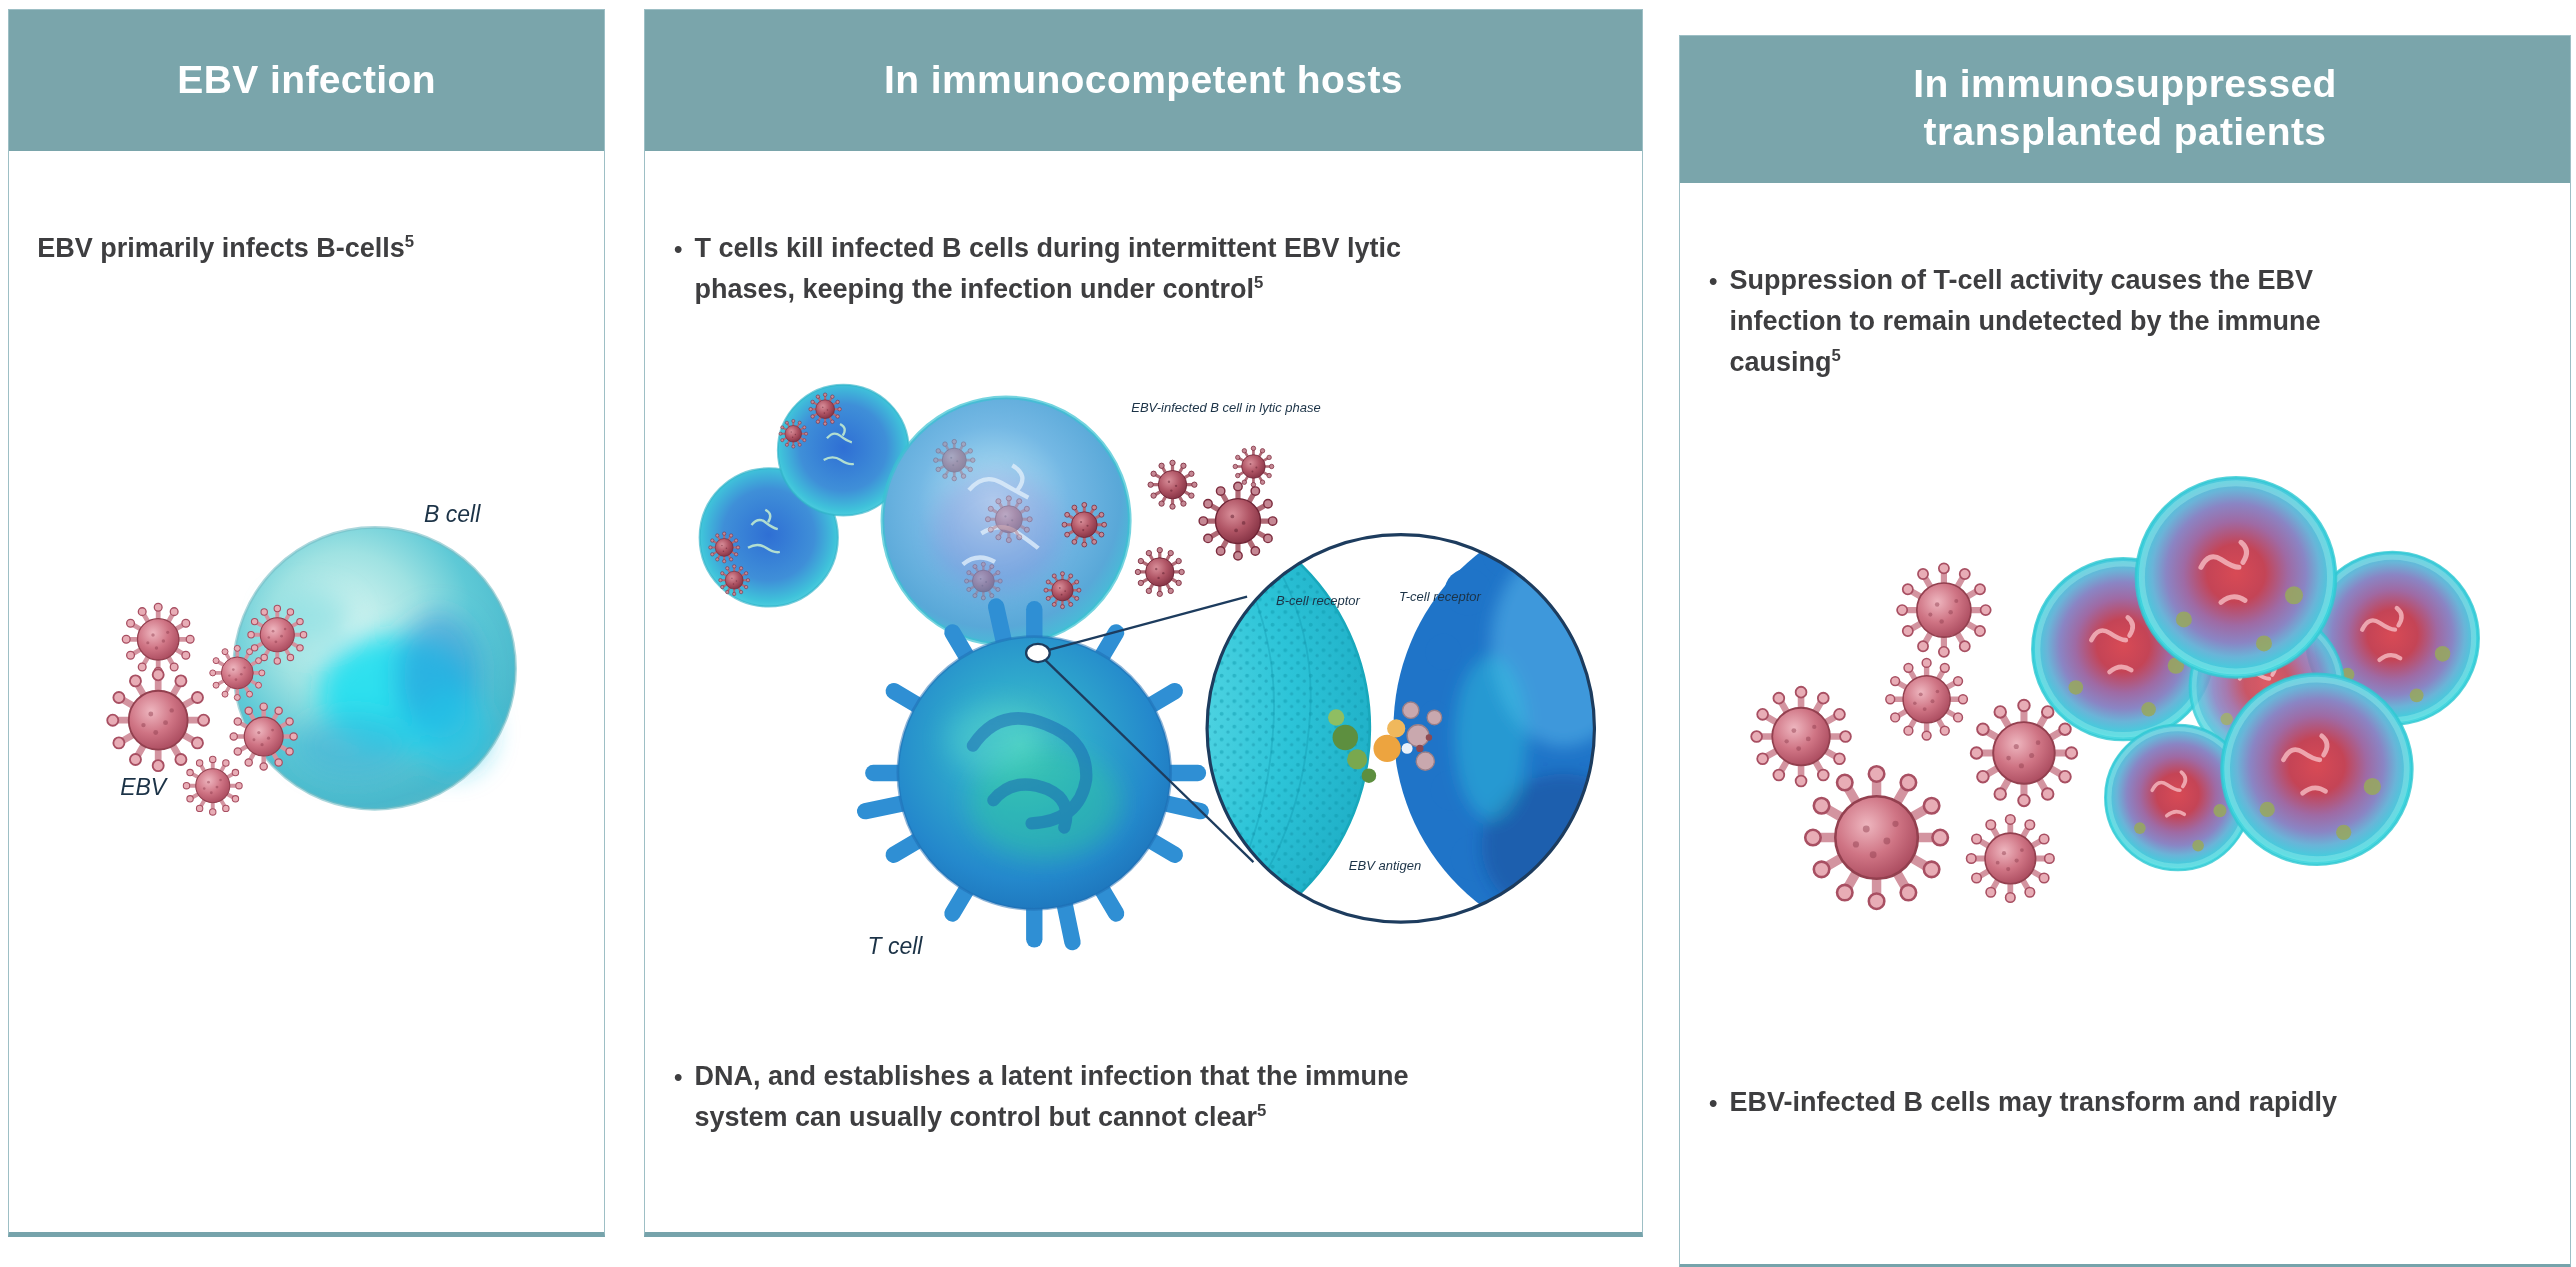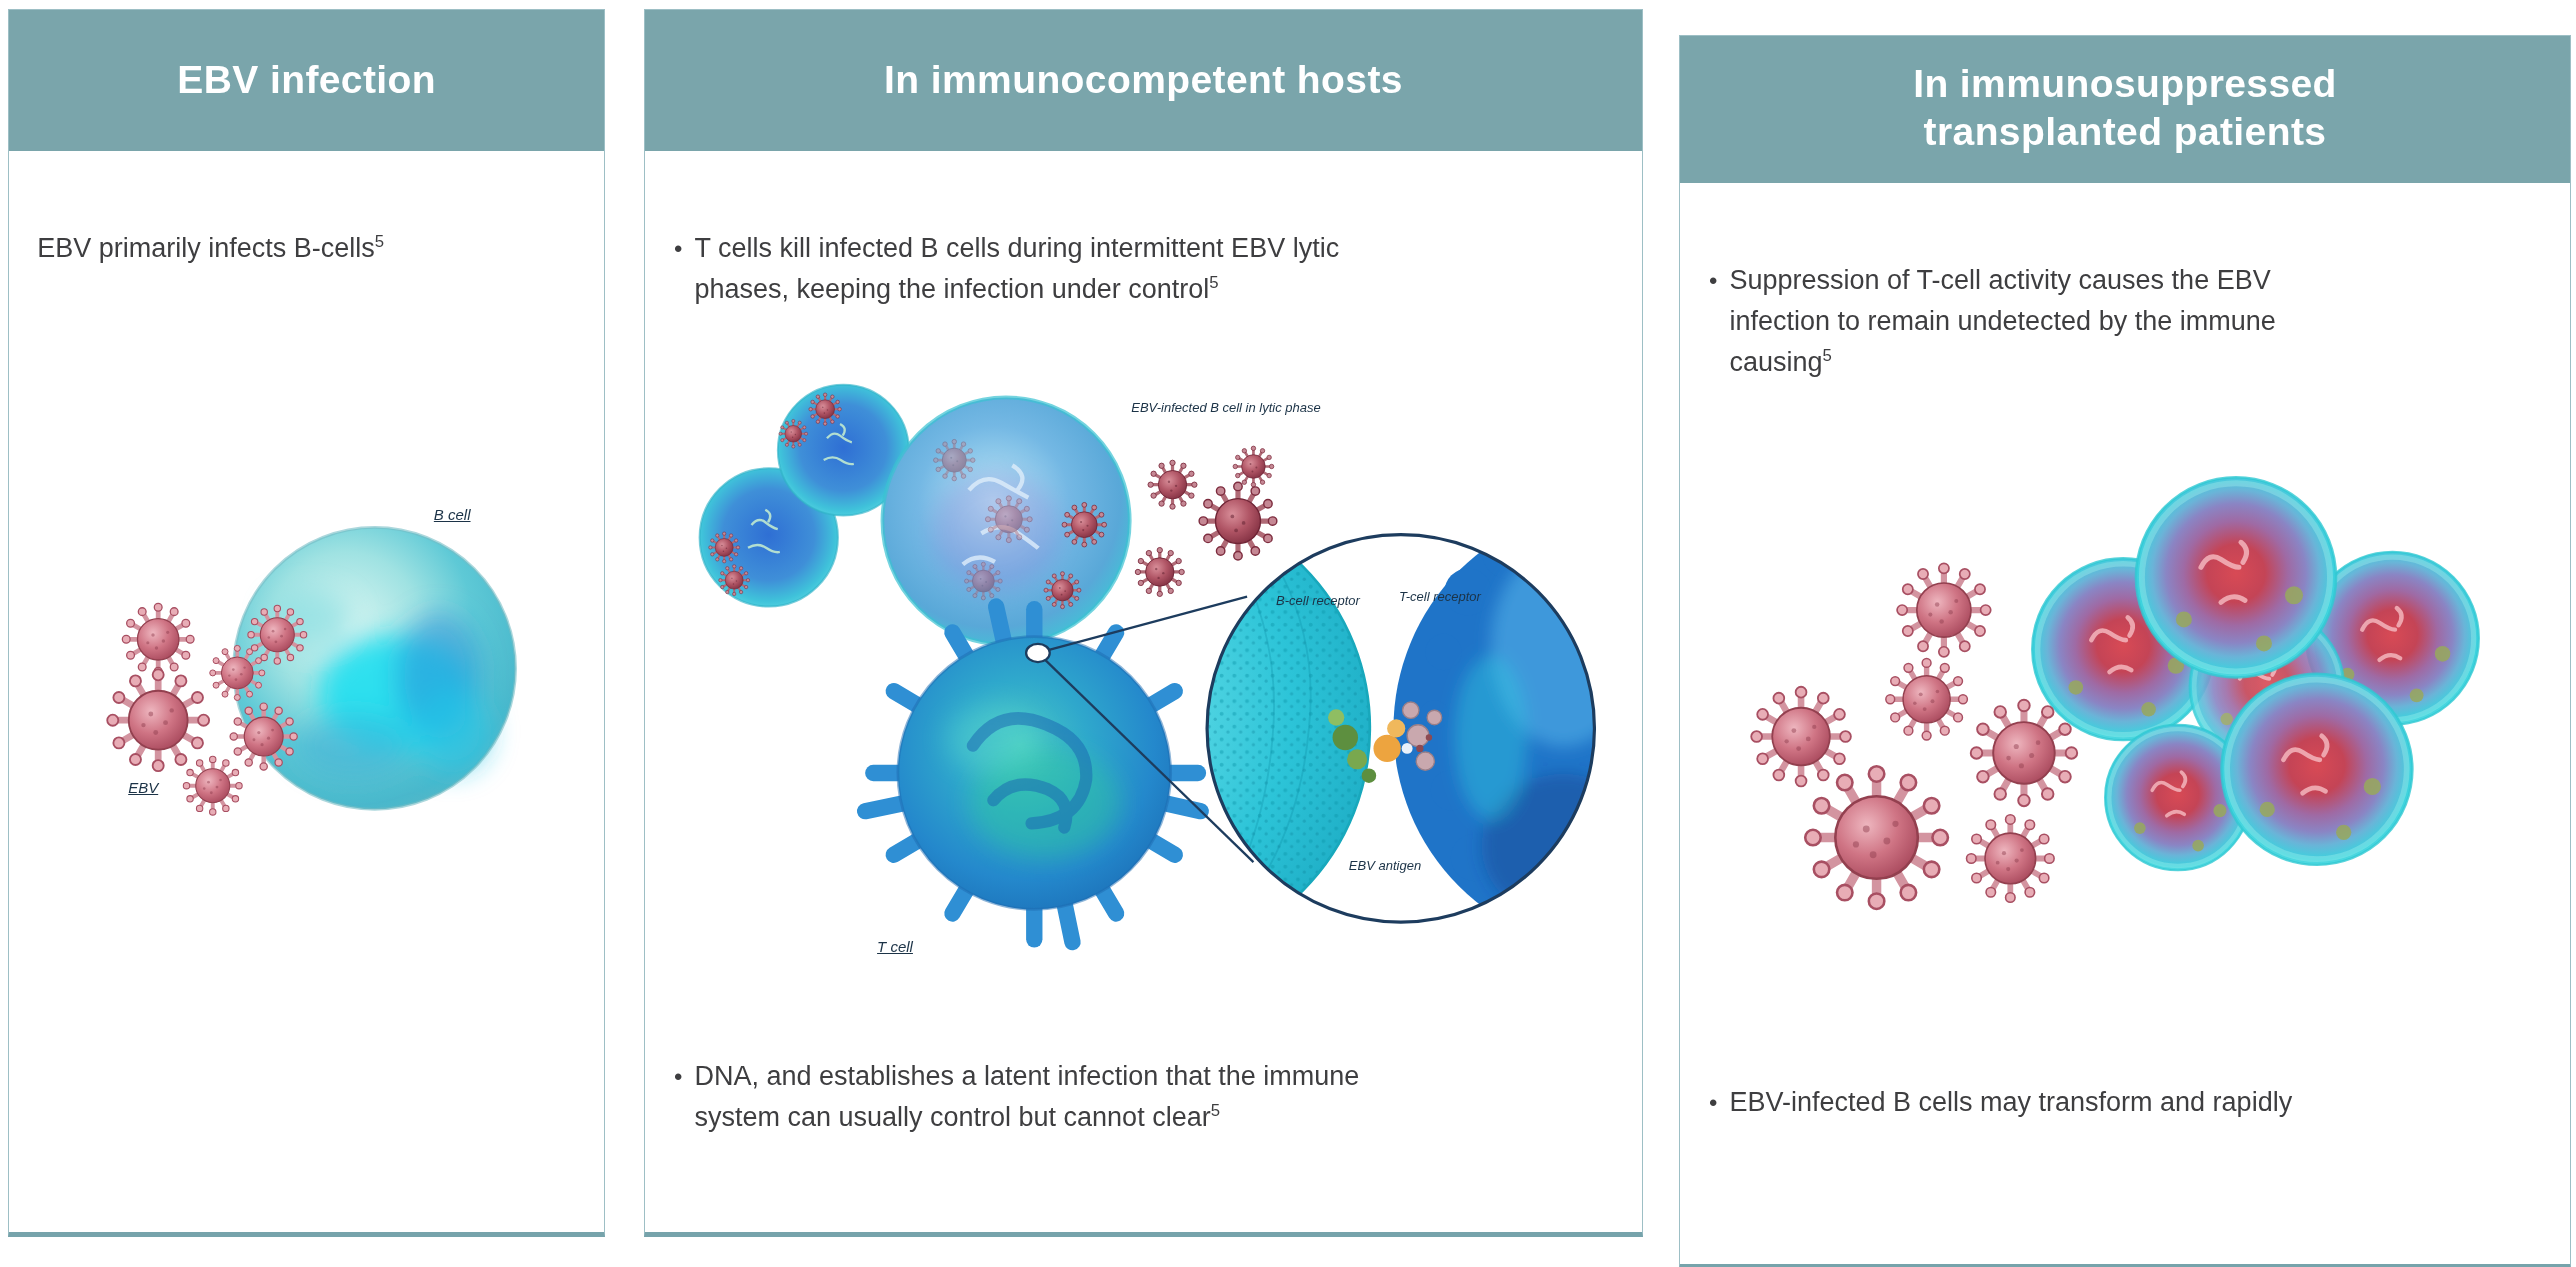--- a/index.html
+++ b/index.html
@@ -12,29 +12,29 @@
   .panel{position:absolute;background:#fff;border:1.8px solid var(--panel-border);
          border-bottom:5.5px solid var(--panel-bottom);overflow:hidden;}
   #panel-1{left:8.2px;top:9px;width:597px;height:1228px;}
   #panel-2{left:644px;top:9px;width:999px;height:1228px;}
   #panel-3{left:1679px;top:2.7px;width:892px;height:1234px;margin-top:32px;}
   .panel-header{position:absolute;left:-1.8px;top:-1.8px;right:-1.8px;background:var(--header-bg);
                 color:#fff;font-weight:700;font-size:39px;letter-spacing:0.4px;
                 display:flex;flex-direction:column;align-items:center;justify-content:center;text-align:center;}
   #panel-1 .panel-header,#panel-2 .panel-header{height:143px;justify-content:center;}
   #panel-3 .panel-header{height:149px;line-height:48px;}
-  .para,.bullet{position:absolute;color:var(--body-text);font-size:27px;line-height:41px;}
+  .para,.bullet{position:absolute;color:var(--body-text);font-size:27px;line-height:41px;font-weight:bold;}
   .bullet{display:flex;align-items:flex-start;}
   .dot{flex:0 0 auto;margin-right:12px;font-size:24px;}
   .bline{white-space:nowrap;}
   sup{font-size:0.62em;vertical-align:super;line-height:0;}
   .illu-svg{position:absolute;left:0;top:0;pointer-events:none;}
   .illabel{position:absolute;transform:translate(-50%,-50%);font-style:italic;
            color:var(--label-text);text-align:center;font-size:13px;line-height:1.2;white-space:nowrap;}
-  .illabel.big{font-size:15px;text-decoration:underline;}
+  .illabel.big{font-size:23px;}
   .illabel.wrap{white-space:normal;}
   #defs-svg{position:absolute;width:0;height:0;}
 </style>
 </head>
 <body>
 
 <svg id="defs-svg" aria-hidden="true">
   <defs>
     <radialGradient id="gVirusPink" cx="38%" cy="35%" r="75%">
       <stop offset="0" stop-color="#eeb6bf"></stop>

